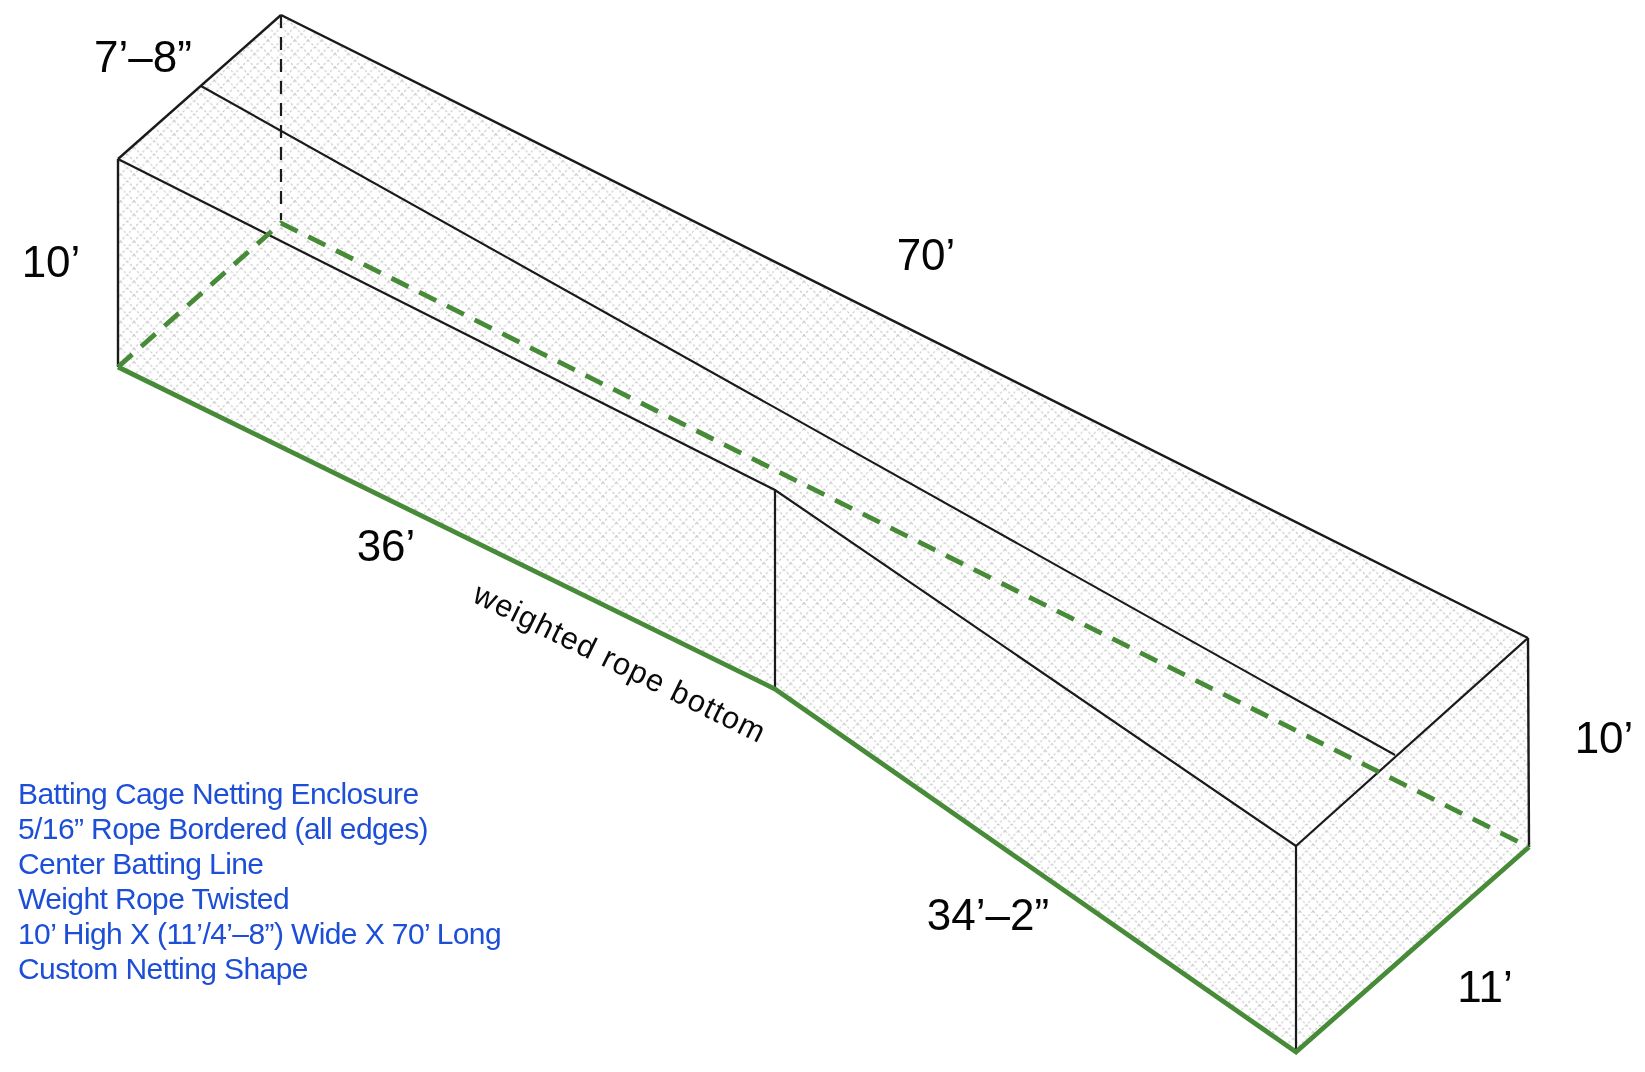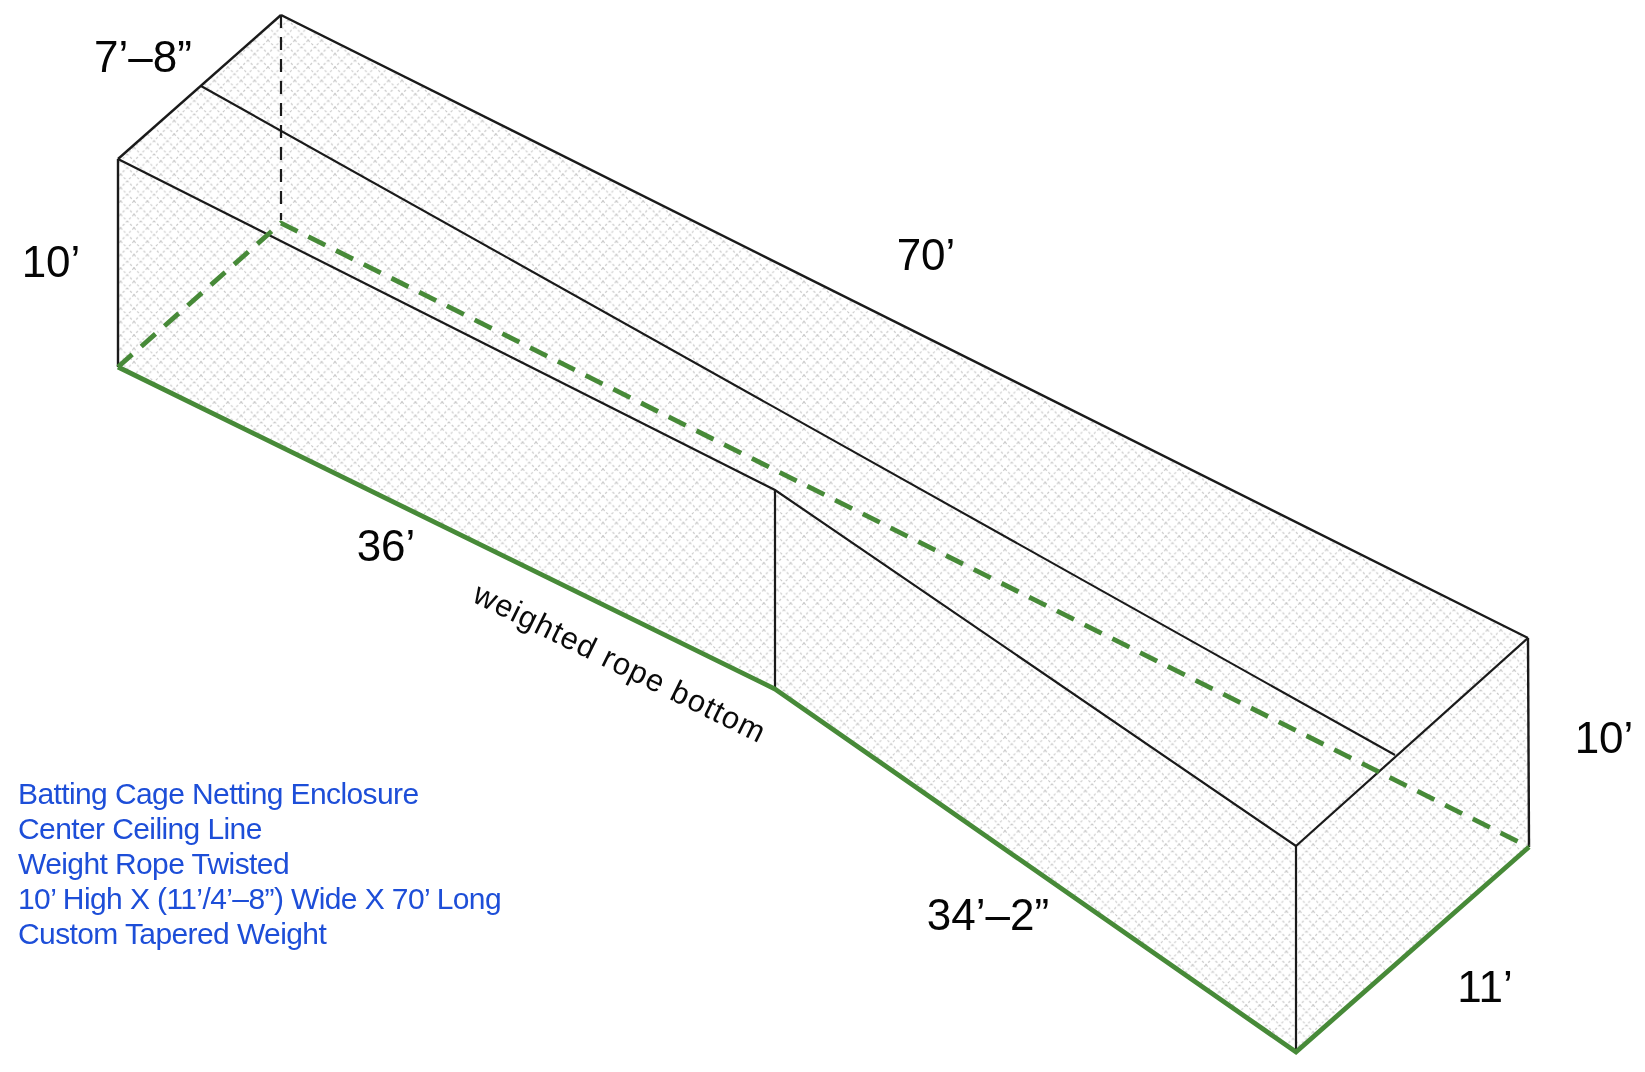--- a/index.html
+++ b/index.html
@@ -62,19 +62,20 @@
     <text class="dim" text-anchor="middle" x="386" y="561">36’</text>
     <text class="dim" text-anchor="middle" x="988" y="930">34’–2”</text>
     <text class="dim" text-anchor="middle" x="1485" y="1002">11’</text>
     <text class="dim" text-anchor="middle" x="1604" y="753">10’</text>
 
     <text class="ropeLabel" transform="translate(471 601) rotate(26.3)">weighted rope bottom</text>
   </svg>
 
   <div class="specs">
     <div>Batting Cage Netting Enclosure</div>
-    <div>Center Ceiling Line</div>
+    <div>5/16” Rope Bordered (all edges)</div>
+    <div>Center Batting Line</div>
     <div>Weight Rope Twisted</div>
     <div>10’ High X (11’/4’–8”) Wide X 70’ Long</div>
-    <div>Custom Tapered Weight</div>
+    <div>Custom Netting Shape</div>
   </div>
 
 </div>
 
 </body></html>

